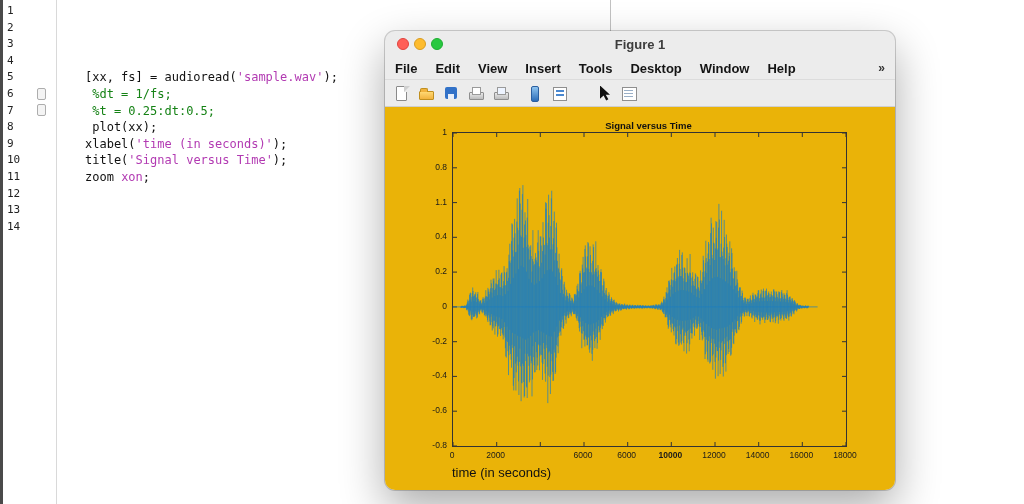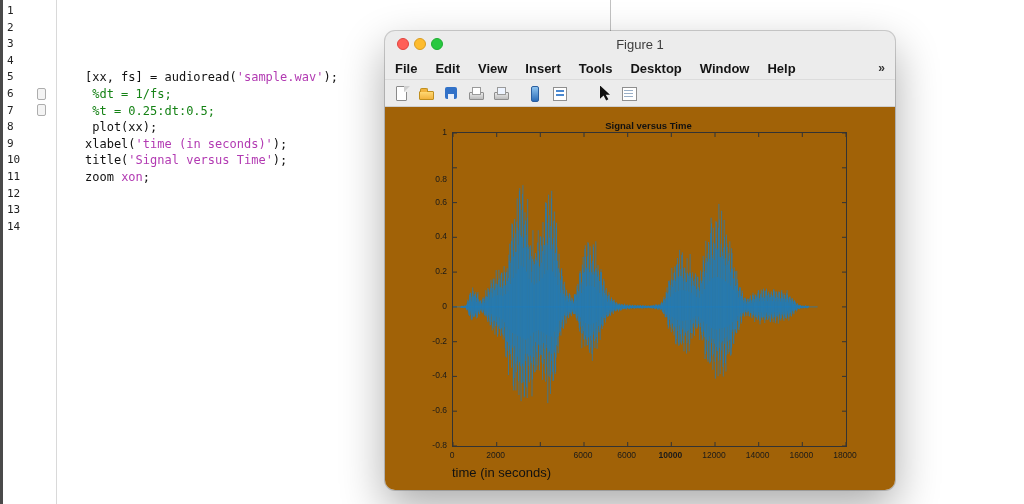--- a/index.html
+++ b/index.html
@@ -29,21 +29,21 @@
   
   .figure-window{position:absolute;left:385px;top:31px;width:510px;height:459px;border-radius:10px;
                  background:#ececec;overflow:hidden;
                  box-shadow:0 0 0 1px rgba(0,0,0,.18), 0 18px 45px rgba(0,0,0,.33)}
   .titlebar{position:relative;height:26px;display:flex;align-items:center}
   .traffic{position:absolute;left:12px;top:7px;display:flex;gap:5px}
   .tl{width:12px;height:12px;border-radius:50%;box-sizing:border-box}
   .tl.r{background:#ff5f57;border:1px solid #e0443e}
   .tl.y{background:#febc2e;border:1px solid #d89c22}
   .tl.g{background:#28c840;border:1px solid #1eae31}
-  .win-title{width:100%;text-align:center;font-size:13px;font-weight:400;color:#3d3d3d}
+  .win-title{width:100%;text-align:center;font-size:13px;font-weight:700;color:#3d3d3d}
 
   .menubar{position:relative;height:22px;display:flex;align-items:center;gap:18px;padding:0 10px;
            border-bottom:1px solid #dcdcdc}
   .menu-item{font-size:13px;font-weight:600;color:#141414;cursor:default}
   .menu-overflow{margin-left:auto;color:#333;font-size:12px;font-weight:700}
 
   .toolbar{height:26px;display:flex;align-items:center;gap:4px;padding:0 6px;border-bottom:1px solid #cfcfcf}
   .tbtn{width:21px;height:21px;display:flex;align-items:center;justify-content:center;border-radius:3px}
   .ticon{position:relative;width:17px;height:17px;display:block}
 
@@ -67,21 +67,21 @@
   .insert-legend-icon::before{content:"";position:absolute;left:2px;top:2px;width:12px;height:12px;background:#fff;border:1px solid #8f8f8f}
   .insert-legend-icon::after{content:"";position:absolute;left:5px;top:5px;width:8px;height:8px;
        background:repeating-linear-gradient(180deg,#4a88d0 0 2px,transparent 2px 4px)}
   .edit-plot-icon::before{content:"";position:absolute;left:4px;top:1px;width:10px;height:15px;background:#111;
        clip-path:polygon(0% 0%,0% 88%,36% 67%,62% 100%,84% 92%,57% 61%,100% 61%)}
   .plot-browser-icon::before{content:"";position:absolute;left:1px;top:2px;width:13px;height:12px;background:#fff;border:1px solid #8f8f8f}
   .plot-browser-icon::after{content:"";position:absolute;left:3px;top:5px;width:9px;height:7px;
        background:repeating-linear-gradient(180deg,#9ab0c8 0 1px,transparent 1px 3px)}
 
   
-  .canvas{position:relative;height:385px;background:#a16207}
+  .canvas{position:relative;height:385px;background:#eab308}
   .plot-title{position:absolute;left:67px;top:13px;width:393px;text-align:center;
               font-size:9.5px;font-weight:bold;color:#111;font-family:"Liberation Sans","DejaVu Sans",sans-serif}
   .axes{position:absolute;left:67px;top:25px;width:393px;height:313px;border:1px solid #333;box-sizing:content-box}
   .axes svg{display:block}
   .ytick{position:absolute;width:32px;text-align:right;font-size:8.5px;color:#1a1a1a}
   .xtick{position:absolute;width:44px;text-align:center;font-size:8.5px;color:#1a1a1a}
   .xlabel{position:absolute;left:67px;top:358px;width:393px;text-align:left;font-size:13px;color:#111}
 </style>
 </head>
 <body>
@@ -170,22 +170,22 @@
     <div class="canvas">
       <div class="plot-title">Signal versus Time</div>
       <div class="axes">
         <svg id="plotsvg" width="393" height="313">
             <path d="M0.0 313V309M0.0 0V4M43.7 313V309M43.7 0V4M87.3 313V309M87.3 0V4M131.0 313V309M131.0 0V4M174.7 313V309M174.7 0V4M218.3 313V309M218.3 0V4M262.0 313V309M262.0 0V4M305.7 313V309M305.7 0V4M349.3 313V309M349.3 0V4M393.0 313V309M393.0 0V4M0 0.0H4M393 0.0H389M0 34.8H4M393 34.8H389M0 69.6H4M393 69.6H389M0 104.3H4M393 104.3H389M0 139.1H4M393 139.1H389M0 173.9H4M393 173.9H389M0 208.7H4M393 208.7H389M0 243.4H4M393 243.4H389M0 278.2H4M393 278.2H389M0 313.0H4M393 313.0H389" stroke="#333" stroke-width="1" fill="none"></path>
             <path d="M0.0 173.9L364.6 173.9M7.9 173.5V174.9M8.3 173.2V174.8M8.7 172.8V174.9M9.2 173.0V174.5M9.6 172.8V174.3M10.0 173.2V174.8M10.5 173.5V174.8M10.9 173.1V175.2M11.4 172.9V175.0M11.8 172.5V174.6M12.2 172.5V174.4M12.7 173.0V174.9M13.1 173.4V174.9M13.5 171.9V176.8M14.0 170.9V177.4M14.4 169.3V176.5M14.8 166.5V176.0M15.3 168.0V178.6M15.7 170.6V181.6M16.2 167.3V182.3M16.6 161.9V183.1M17.0 160.4V179.5M17.5 159.7V177.7M17.9 166.5V181.8M18.3 168.6V186.2M18.8 163.7V187.2M19.2 160.1V185.9M19.7 154.5V181.7M20.1 158.0V178.9M20.5 163.4V183.9M21.0 168.0V183.8M21.4 162.7V183.6M21.8 161.1V183.0M22.3 161.4V180.5M22.7 159.2V178.2M23.1 164.9V181.7M23.6 168.9V185.4M24.0 164.2V182.4M24.5 161.1V184.5M24.9 159.0V179.4M25.3 166.0V177.2M25.8 167.6V178.7M26.2 170.5V180.8M26.6 168.7V181.3M27.1 167.5V178.1M27.5 167.9V176.8M27.9 167.2V175.7M28.4 170.3V176.6M28.8 171.6V178.8M29.3 169.3V180.3M29.7 165.8V178.8M30.1 164.2V177.4M30.6 165.8V176.7M31.0 167.9V179.7M31.4 169.9V182.3M31.9 165.3V181.6M32.3 163.6V183.4M32.8 157.2V181.0M33.2 163.2V178.1M33.6 163.5V182.6M34.1 168.1V184.6M34.5 164.0V187.3M34.9 154.9V189.0M35.4 158.7V182.3M35.8 156.3V179.7M36.2 161.2V184.7M36.7 166.4V188.4M37.1 158.7V192.4M37.6 155.2V191.9M38.0 146.7V183.7M38.4 150.4V181.2M38.9 159.7V189.1M39.3 164.6V197.5M39.7 155.1V193.3M40.2 145.6V195.4M40.6 147.8V187.8M41.0 145.5V182.7M41.5 157.1V187.8M41.9 163.0V201.6M42.4 155.5V193.4M42.8 150.5V193.1M43.2 137.1V189.2M43.7 150.8V183.6M44.1 152.2V190.9M44.5 162.2V203.7M45.0 151.1V201.4M45.4 147.0V193.4M45.9 136.8V192.5M46.3 145.4V184.4M46.7 154.1V196.0M47.2 162.2V196.0M47.6 154.2V203.0M48.0 141.6V196.6M48.5 140.1V195.1M48.9 139.5V186.0M49.3 155.2V200.0M49.8 163.0V201.6M50.2 152.7V206.4M50.7 148.1V202.5M51.1 133.1V194.0M51.5 139.2V189.3M52.0 152.6V204.5M52.4 161.2V215.2M52.8 152.1V223.4M53.3 139.8V224.6M53.7 138.9V207.8M54.1 135.2V193.5M54.6 148.0V209.0M55.0 158.1V218.2M55.5 144.8V242.1M55.9 121.7V222.1M56.3 128.2V212.7M56.8 110.7V196.7M57.2 129.8V216.6M57.6 150.8V221.0M58.1 127.5V226.7M58.5 108.2V234.7M58.9 90.3V211.8M59.4 91.4V199.9M59.8 117.1V214.9M60.3 144.9V252.7M60.7 123.6V257.4M61.1 104.7V245.0M61.6 85.9V213.3M62.0 100.3V201.0M62.4 119.1V230.6M62.9 140.5V257.5M63.3 118.8V239.3M63.8 88.6V228.5M64.2 65.4V223.7M64.6 94.7V202.8M65.1 111.6V232.6M65.5 136.2V248.4M65.9 97.2V262.0M66.4 57.7V228.9M66.8 55.0V215.6M67.2 70.6V203.7M67.7 102.3V233.4M68.1 132.7V268.2M68.6 103.8V249.8M69.0 76.8V250.3M69.4 61.1V230.7M69.9 52.1V205.3M70.3 114.8V233.0M70.7 134.2V249.0M71.2 104.6V264.5M71.6 91.5V263.0M72.0 79.3V220.8M72.5 87.5V206.6M72.9 101.9V228.0M73.4 138.6V253.6M73.8 113.9V254.6M74.2 84.6V265.0M74.7 66.0V220.8M75.1 111.8V205.3M75.5 115.5V223.4M76.0 145.9V232.9M76.4 126.5V249.4M76.9 113.6V247.3M77.3 117.0V222.7M77.7 112.3V202.9M78.2 123.1V230.3M78.6 149.5V228.0M79.0 138.6V263.4M79.5 126.0V246.5M79.9 97.1V213.2M80.3 128.5V199.6M80.8 132.4V224.1M81.2 151.7V232.2M81.7 131.1V239.4M82.1 125.7V239.1M82.5 120.1V209.0M83.0 124.4V198.1M83.4 127.3V219.1M83.8 150.3V237.0M84.3 129.4V224.6M84.7 109.5V232.5M85.2 97.2V211.4M85.6 118.1V197.2M86.0 133.1V212.4M86.5 148.1V237.3M86.9 134.6V223.2M87.3 103.5V221.5M87.8 103.4V212.3M88.2 112.5V198.6M88.6 129.7V222.0M89.1 145.2V229.5M89.5 118.1V246.9M90.0 89.1V231.0M90.4 104.5V210.0M90.8 112.3V199.8M91.3 111.8V215.8M91.7 141.0V226.1M92.1 121.6V240.5M92.6 69.2V248.7M93.0 75.8V212.1M93.4 70.1V201.8M93.9 110.0V215.1M94.3 137.2V233.7M94.8 112.2V270.1M95.2 89.8V242.7M95.6 61.7V219.5M96.1 82.2V203.1M96.5 104.6V218.4M96.9 136.3V244.1M97.4 116.4V261.0M97.8 93.0V241.5M98.3 65.4V220.9M98.7 57.7V203.6M99.1 116.5V228.2M99.6 138.5V238.9M100.0 111.3V248.0M100.4 105.2V247.5M100.9 88.0V216.6M101.3 78.6V198.7M101.7 127.4V219.6M102.2 143.8V241.0M102.6 119.9V239.1M103.1 94.6V224.7M103.5 89.7V212.1M103.9 114.3V193.6M104.4 127.8V204.4M104.8 152.0V213.3M105.2 134.8V220.2M105.7 136.1V203.1M106.1 120.7V199.8M106.5 139.5V187.6M107.0 146.2V198.1M107.4 160.0V198.6M107.9 147.4V202.6M108.3 137.3V194.3M108.7 135.3V189.0M109.2 143.0V183.2M109.6 156.8V186.7M110.0 164.4V195.1M110.5 160.8V195.8M110.9 151.3V192.8M111.3 148.8V182.3M111.8 154.3V179.7M112.2 162.6V183.0M112.7 167.3V186.8M113.1 164.2V190.6M113.5 156.8V183.5M114.0 159.6V182.8M114.4 162.8V178.5M114.8 163.1V181.8M115.3 168.8V184.9M115.7 165.4V185.2M116.2 160.2V181.3M116.6 160.6V179.2M117.0 162.1V177.4M117.5 167.6V180.2M117.9 170.0V181.6M118.3 167.9V183.3M118.8 164.6V179.7M119.2 165.6V178.6M119.6 166.9V176.6M120.1 169.3V178.8M120.5 170.5V181.1M121.0 167.9V181.1M121.4 161.2V180.7M121.8 161.6V181.1M122.3 160.9V178.2M122.7 162.7V181.3M123.1 167.9V184.6M123.6 161.7V185.5M124.0 152.7V187.7M124.4 156.2V183.2M124.9 150.8V180.7M125.3 158.1V188.0M125.8 164.4V189.6M126.2 158.6V195.1M126.6 140.3V198.5M127.1 137.8V188.7M127.5 140.2V184.4M127.9 151.5V193.7M128.4 160.0V200.2M128.8 149.4V215.2M129.3 131.6V200.7M129.7 135.4V193.2M130.1 123.9V188.0M130.6 139.8V198.1M131.0 156.4V206.6M131.4 139.0V206.6M131.9 116.1V213.5M132.3 112.4V202.5M132.7 123.5V190.0M133.2 134.5V204.0M133.6 153.3V206.6M134.1 135.6V212.4M134.5 123.4V212.1M134.9 109.1V204.6M135.4 110.3V191.3M135.8 135.8V204.4M136.2 152.4V216.5M136.7 139.1V219.7M137.1 113.3V214.6M137.5 122.0V202.8M138.0 130.2V191.5M138.4 139.3V207.3M138.9 152.7V220.9M139.3 141.6V227.8M139.7 127.9V216.9M140.2 111.4V198.5M140.6 114.1V190.4M141.0 141.3V201.7M141.5 154.2V208.1M141.9 138.6V215.1M142.4 136.4V205.8M142.8 108.3V195.5M143.2 135.1V189.2M143.7 138.8V204.1M144.1 156.8V215.8M144.5 143.6V210.1M145.0 132.1V199.5M145.4 137.4V193.1M145.8 141.7V187.1M146.3 148.0V197.2M146.7 159.9V199.2M147.2 147.9V206.9M147.6 138.9V194.8M148.0 136.2V192.5M148.5 139.3V183.9M148.9 152.3V191.0M149.3 163.4V196.1M149.8 157.5V192.3M150.2 152.3V193.0M150.7 145.7V185.0M151.1 148.4V181.1M151.5 160.0V185.1M152.0 166.3V186.8M152.4 161.8V189.6M152.8 157.3V185.2M153.3 155.0V182.0M153.7 161.5V179.1M154.1 162.8V182.6M154.6 168.6V184.1M155.0 165.4V182.9M155.5 163.0V183.2M155.9 159.2V179.5M156.3 161.6V177.5M156.8 166.3V180.9M157.2 170.0V182.7M157.6 168.1V182.5M158.1 166.2V179.6M158.5 164.3V178.5M158.9 165.9V176.6M159.4 168.1V177.8M159.8 171.1V179.7M160.3 168.6V181.1M160.7 167.2V178.4M161.1 166.7V177.1M161.6 169.0V175.9M162.0 169.9V177.6M162.4 172.0V178.4M162.9 170.5V177.8M163.3 168.9V177.9M163.8 170.2V176.4M164.2 170.5V175.4M164.6 171.7V176.3M165.1 172.5V176.9M165.5 171.6V178.5M165.9 170.6V177.3M166.4 171.0V176.3M166.8 170.3V175.2M167.2 172.0V176.3M167.7 172.7V177.7M168.1 171.7V177.0M168.6 171.3V177.2M169.0 171.2V175.6M169.4 171.5V175.0M169.9 171.9V176.0M170.3 172.9V176.0M170.7 172.2V176.3M171.2 171.5V176.0M171.6 170.6V175.5M172.0 171.6V174.8M172.5 172.5V175.5M172.9 173.0V175.9M173.4 172.5V176.7M173.8 171.9V175.7M174.2 171.4V175.1M174.7 172.0V174.6M175.1 172.7V175.1M175.5 173.2V175.6M176.0 172.7V176.4M176.4 172.2V176.0M176.8 171.5V175.2M177.3 172.1V174.6M177.7 172.8V175.1M178.2 173.2V175.9M178.6 172.9V175.5M179.0 171.9V175.2M179.5 172.0V175.1M179.9 171.8V174.6M180.3 172.9V175.1M180.8 173.2V175.4M181.2 172.8V175.4M181.7 172.1V175.8M182.1 172.4V174.9M182.5 172.1V174.6M183.0 172.8V175.0M183.4 173.3V175.4M183.8 172.7V175.3M184.3 172.6V175.2M184.7 171.8V174.8M185.1 172.4V174.5M185.6 172.8V175.2M186.0 173.3V175.2M186.5 172.8V175.2M186.9 172.1V175.5M187.3 172.0V174.9M187.8 172.3V174.5M188.2 172.9V174.8M188.6 173.3V175.3M189.1 172.9V175.8M189.5 172.3V175.3M189.9 172.4V174.7M190.4 172.4V174.5M190.8 173.0V174.8M191.3 173.3V175.5M191.7 173.0V175.2M192.1 172.4V174.9M192.6 172.5V174.8M193.0 172.5V174.4M193.4 173.1V174.9M193.9 173.4V175.4M194.3 173.0V175.2M194.8 172.7V174.9M195.2 172.5V174.6M195.6 172.7V174.4M196.1 172.9V174.8M196.5 173.4V174.9M196.9 172.9V175.5M197.4 172.8V175.2M197.8 172.7V174.7M198.2 172.2V174.5M198.7 172.8V175.0M199.1 173.3V175.7M199.6 172.6V175.5M200.0 172.1V175.2M200.4 172.4V174.9M200.9 171.8V174.6M201.3 172.8V175.2M201.7 173.2V175.8M202.2 172.7V176.3M202.6 171.6V175.7M203.1 171.5V175.4M203.5 171.7V174.7M203.9 172.4V175.3M204.4 173.1V175.9M204.8 172.3V176.8M205.2 171.6V176.5M205.7 171.7V175.2M206.1 171.4V174.8M206.5 172.4V175.4M207.0 172.9V176.9M207.4 172.1V176.4M207.9 170.6V177.2M208.3 170.1V176.1M208.7 168.6V175.7M209.2 169.9V177.7M209.6 171.5V179.0M210.0 169.5V179.7M210.5 166.4V180.9M210.9 163.7V178.7M211.3 166.3V177.1M211.8 167.5V181.1M212.2 169.5V184.3M212.7 165.2V184.0M213.1 159.0V184.3M213.5 159.9V181.7M214.0 154.4V179.5M214.4 160.5V184.2M214.8 166.6V191.9M215.3 159.5V195.7M215.7 148.0V193.7M216.2 147.4V187.1M216.6 149.5V181.7M217.0 156.7V186.6M217.5 163.7V191.6M217.9 152.1V194.4M218.3 146.4V199.3M218.8 134.9V189.8M219.2 147.2V184.0M219.6 153.8V190.8M220.1 160.7V196.1M220.5 147.3V198.2M221.0 140.1V202.5M221.4 139.2V193.6M221.8 133.4V185.6M222.3 148.2V194.6M222.7 159.0V210.7M223.1 145.7V211.4M223.6 132.1V206.0M224.0 131.0V193.3M224.4 125.0V186.9M224.9 144.5V198.1M225.3 157.7V209.5M225.8 143.3V212.9M226.2 130.8V211.7M226.6 116.9V192.5M227.1 136.0V187.5M227.5 143.0V201.2M227.9 157.1V209.7M228.4 143.1V211.5M228.8 122.0V207.9M229.3 119.4V196.6M229.7 134.8V187.9M230.1 145.3V194.6M230.6 157.1V210.1M231.0 148.2V218.3M231.4 134.4V202.7M231.9 135.2V198.2M232.3 140.0V187.6M232.7 149.3V199.6M233.2 157.7V202.8M233.6 148.9V220.6M234.1 125.2V210.2M234.5 139.7V198.0M234.9 140.7V187.2M235.4 142.7V196.9M235.8 158.6V206.5M236.2 146.5V218.3M236.7 139.5V211.3M237.1 121.0V195.6M237.5 140.1V186.7M238.0 144.9V200.1M238.4 159.7V200.0M238.9 152.7V205.6M239.3 143.6V200.5M239.7 139.3V191.0M240.2 148.0V184.9M240.6 152.3V189.9M241.0 162.0V193.8M241.5 153.2V202.8M241.9 145.8V194.6M242.4 140.4V186.7M242.8 141.9V183.1M243.2 155.6V191.4M243.7 163.8V195.5M244.1 156.5V195.6M244.5 143.6V193.7M245.0 144.1V188.1M245.4 154.1V183.6M245.8 155.4V190.9M246.3 164.9V193.4M246.7 157.7V207.0M247.2 148.1V194.1M247.6 137.4V189.9M248.0 147.3V185.5M248.5 150.2V198.8M248.9 161.0V202.2M249.3 147.9V207.4M249.8 139.1V205.7M250.2 122.8V197.3M250.6 127.3V188.6M251.1 143.9V198.9M251.5 156.1V203.9M252.0 138.3V226.0M252.4 130.0V221.2M252.8 107.7V203.8M253.3 125.1V191.0M253.7 140.0V206.8M254.1 151.7V218.7M254.6 128.5V226.5M255.0 120.5V228.8M255.5 109.0V208.1M255.9 110.9V193.3M256.3 126.0V203.4M256.8 148.1V230.5M257.2 132.1V229.3M257.6 100.1V228.3M258.1 84.7V210.0M258.5 90.4V195.1M258.9 121.9V205.7M259.4 145.2V222.7M259.8 125.2V236.8M260.3 94.6V221.3M260.7 109.7V205.9M261.1 110.5V196.0M261.6 127.0V210.7M262.0 144.2V228.9M262.4 115.4V245.7M262.9 88.1V224.5M263.3 104.9V214.0M263.7 89.0V196.9M264.2 116.7V218.1M264.6 143.9V217.9M265.1 115.3V243.2M265.5 94.6V227.6M265.9 70.9V208.7M266.4 86.5V195.6M266.8 124.0V214.8M267.2 145.1V241.0M267.7 124.2V226.9M268.1 110.7V217.4M268.6 77.7V209.7M269.0 118.7V195.2M269.4 122.9V208.1M269.9 146.5V233.9M270.3 126.1V243.5M270.7 114.6V230.1M271.2 86.9V211.0M271.6 104.0V194.5M272.0 132.4V205.3M272.5 148.3V230.3M272.9 125.2V238.6M273.4 101.5V222.2M273.8 110.7V203.7M274.2 114.0V193.7M274.7 131.6V208.4M275.1 150.3V221.0M275.5 127.7V216.0M276.0 119.7V219.0M276.4 123.0V207.2M276.8 108.3V191.9M277.3 139.3V206.1M277.7 152.6V222.7M278.2 135.8V221.5M278.6 115.3V214.8M279.0 120.1V198.9M279.5 135.5V189.2M279.9 145.3V196.4M280.3 156.4V210.3M280.8 145.5V211.1M281.2 134.3V202.6M281.6 138.7V196.4M282.1 138.1V186.6M282.5 152.9V196.3M283.0 160.4V198.9M283.4 151.8V200.3M283.8 137.8V200.1M284.3 146.4V188.1M284.7 149.8V183.1M285.1 158.0V187.7M285.6 164.4V196.3M286.0 157.6V197.2M286.5 154.7V193.9M286.9 154.2V184.2M287.3 154.5V180.2M287.8 163.1V183.4M288.2 167.6V190.7M288.6 162.9V188.9M289.1 157.6V182.9M289.5 160.1V180.2M289.9 165.0V177.8M290.4 167.1V179.1M290.8 170.1V180.8M291.3 168.6V183.7M291.7 164.7V182.8M292.1 164.5V179.0M292.6 165.5V176.9M293.0 167.8V179.2M293.4 171.0V179.5M293.9 169.2V183.1M294.3 166.0V179.6M294.8 165.6V178.2M295.2 166.2V176.6M295.6 169.0V178.5M296.1 171.0V183.1M296.5 168.4V183.5M296.9 165.1V180.4M297.4 162.4V180.1M297.8 166.5V177.5M298.2 167.5V180.1M298.7 170.1V184.4M299.1 167.1V185.5M299.6 161.9V182.4M300.0 159.7V181.1M300.4 162.6V178.2M300.9 165.8V182.5M301.3 169.3V182.9M301.7 166.3V189.0M302.2 161.3V184.2M302.6 161.9V181.7M303.0 162.7V178.9M303.5 164.4V184.1M303.9 168.5V185.3M304.4 163.5V187.0M304.8 160.2V185.8M305.2 157.5V182.4M305.7 157.1V179.2M306.1 165.3V182.6M306.5 168.3V187.6M307.0 165.1V191.4M307.4 161.4V187.7M307.9 160.4V183.7M308.3 156.5V179.4M308.7 164.3V184.6M309.2 168.1V184.9M309.6 164.6V186.8M310.0 157.9V184.7M310.5 155.6V183.7M310.9 158.1V179.5M311.3 164.9V183.8M311.8 168.0V190.0M312.2 163.6V186.2M312.7 157.6V186.9M313.1 158.0V181.5M313.5 155.6V179.5M314.0 163.2V184.1M314.4 168.0V187.0M314.8 162.0V186.8M315.3 160.1V185.5M315.7 158.5V182.0M316.1 160.6V179.5M316.6 164.4V183.3M317.0 168.0V188.7M317.5 163.8V189.2M317.9 161.0V185.6M318.3 158.5V181.5M318.8 162.0V179.5M319.2 162.7V183.7M319.6 168.1V185.8M320.1 164.0V189.2M320.5 156.6V184.7M320.9 156.4V181.8M321.4 158.4V179.4M321.8 163.7V184.3M322.3 168.2V190.2M322.7 164.8V188.1M323.1 158.4V184.7M323.6 158.8V182.9M324.0 161.3V179.2M324.4 164.0V182.7M324.9 168.4V183.9M325.3 165.4V190.7M325.8 158.3V186.8M326.2 159.6V181.2M326.6 159.0V179.0M327.1 165.7V182.5M327.5 168.5V185.9M327.9 165.0V187.5M328.4 158.8V185.1M328.8 157.0V181.1M329.2 160.5V178.9M329.7 163.7V181.7M330.1 168.7V183.3M330.6 165.8V186.3M331.0 160.2V187.8M331.4 161.9V181.5M331.9 161.9V178.6M332.3 165.6V183.3M332.7 168.9V185.1M333.2 166.5V185.1M333.6 160.1V185.9M334.1 157.2V180.6M334.5 161.7V178.3M334.9 164.9V182.5M335.4 169.4V184.2M335.8 166.9V187.6M336.2 163.9V183.7M336.7 164.2V180.6M337.1 163.4V177.5M337.5 166.7V179.7M338.0 170.2V182.9M338.4 168.3V183.6M338.9 165.6V181.2M339.3 165.2V178.1M339.7 167.1V176.7M340.2 168.0V178.7M340.6 171.0V180.4M341.0 169.0V181.3M341.5 167.1V178.1M341.9 168.1V177.1M342.3 169.2V175.8M342.8 170.6V177.0M343.2 172.1V177.5M343.7 171.6V178.5M344.1 170.4V177.1M344.5 170.5V175.5M345.0 171.8V174.9M345.4 172.1V175.3M345.8 173.0V176.0M346.3 172.5V175.9M346.7 171.8V175.9M347.1 172.2V175.2M347.6 172.0V174.6M348.0 172.7V175.2M348.5 173.3V175.1M348.9 172.8V175.7M349.3 172.8V175.1M349.8 172.6V174.6M350.2 172.7V174.4M350.6 173.0V174.8M351.1 173.4V175.1M351.5 173.2V175.3M352.0 173.0V174.8M352.4 172.3V174.7M352.8 172.6V174.3M353.3 173.0V174.6M353.7 173.5V175.2M354.1 173.2V175.3M354.6 172.8V175.1M355.0 172.8V174.6M355.4 172.8V174.3" stroke="#1b7ec2" stroke-width="0.7" fill="none"></path>
           </svg>
       </div>
       <div id="yticks">
           <div class="ytick" style="left: 30px; top: 20px;">1</div>
-          <div class="ytick" style="left: 30px; top: 54.7778px; margin-top: 12px;">0.8</div>
-          <div class="ytick" style="left: 30px; top: 89.5556px;">0.6</div>
+          <div class="ytick" style="left: 30px; top: 54.7778px;">0.8</div>
+          <div class="ytick" style="left: 30px; top: 89.5556px;">1.1</div>
           <div class="ytick" style="left: 30px; top: 124.333px;">0.4</div>
           <div class="ytick" style="left: 30px; top: 159.111px;">0.2</div>
           <div class="ytick" style="left: 30px; top: 193.889px;">0</div>
           <div class="ytick" style="left: 30px; top: 228.667px;">-0.2</div>
           <div class="ytick" style="left: 30px; top: 263.444px;">-0.4</div>
           <div class="ytick" style="left: 30px; top: 298.222px;">-0.6</div>
           <div class="ytick" style="left: 30px; top: 333px;">-0.8</div>
         </div>
       <div id="xticks">
           <div class="xtick" style="left: 45px; top: 343px;">0</div>

